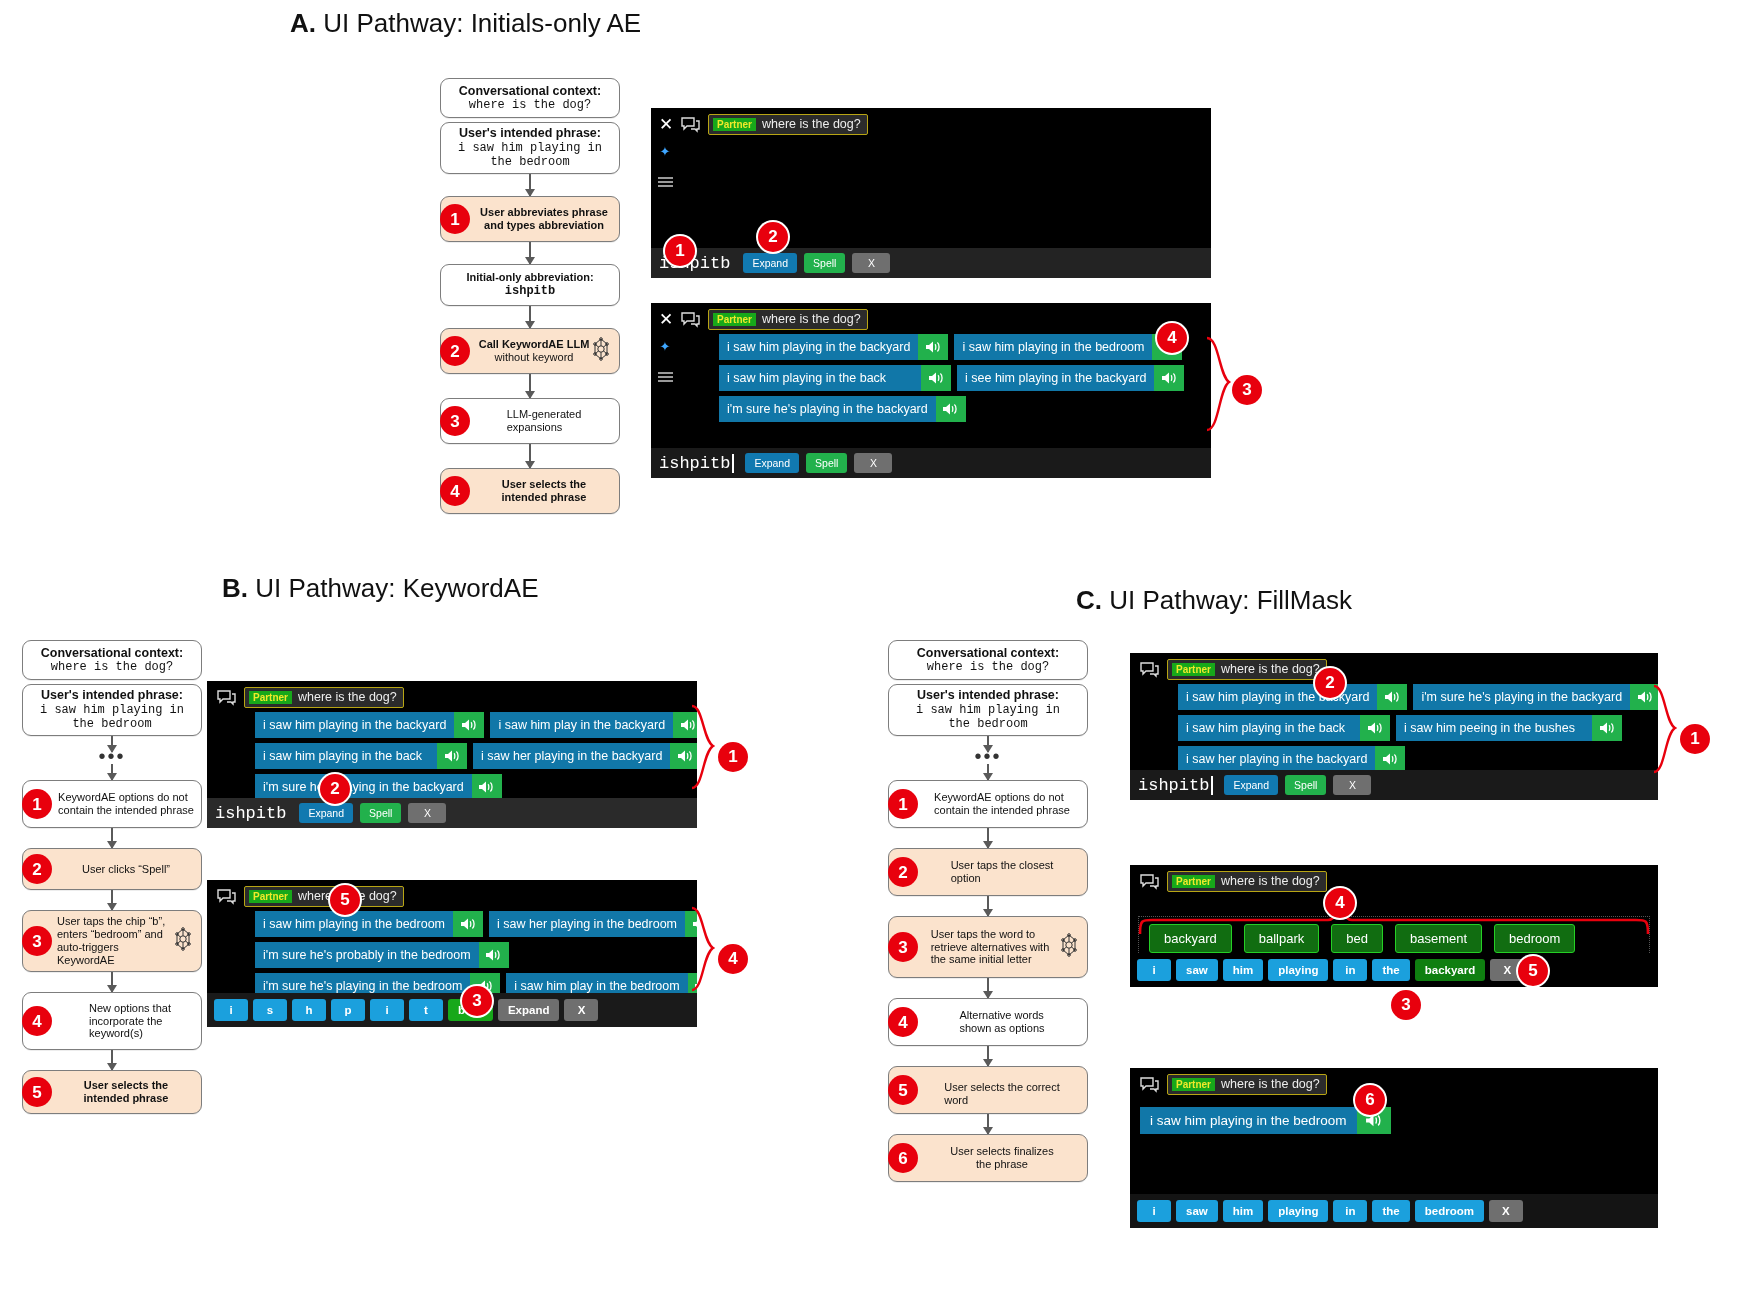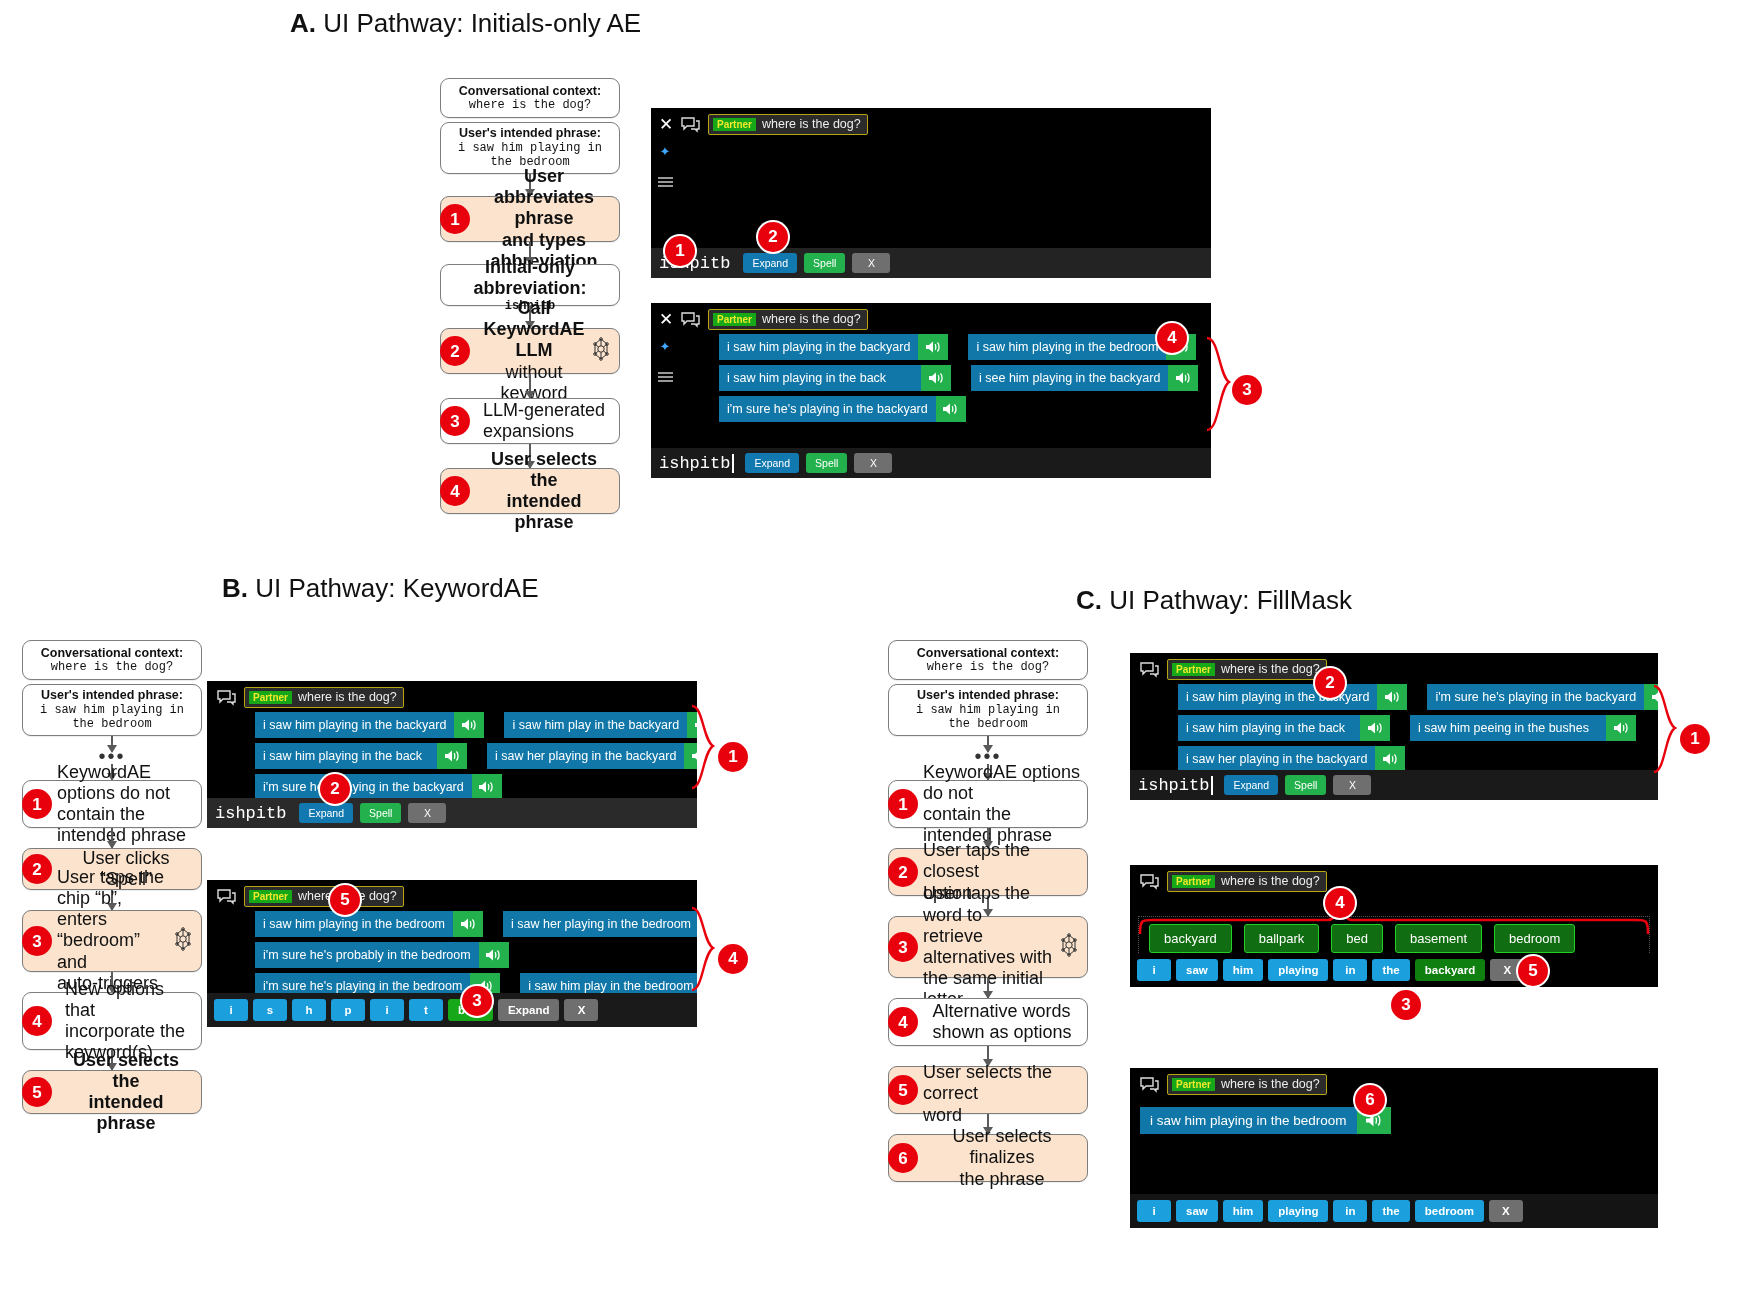--- a/index.html
+++ b/index.html
@@ -34,21 +34,21 @@
     align-items: center;
     justify-content: center;
     text-align: center;
     padding: 5px 6px;
     box-shadow: 0 1px 0 rgba(0,0,0,0.07);
   }
   .fbox.tan { background: #fbe3cd; }
   .fbox .ftext { line-height: 1.18; }
   .fbox .ftitle { font-weight: 700; font-size: 12.5px; display:block; }
   .fbox .fmono { font-family: "Liberation Mono", monospace; font-size: 12px; display:block; }
-  .fbox .fplain { font-size: 18px; display:block; }
+  .fbox .fplain { font-size: 11px; display:block; }
   .fbox .fplain.bold { font-weight: 700; }
 
   .badge {
     position: absolute;
     left: -1px;
     top: 50%;
     transform: translateY(-50%);
     width: 30px; height: 30px;
     border-radius: 50%;
     background: #e8000d;
@@ -115,21 +115,21 @@
   .dev-body { display:flex; }
   .rail {
     width: 28px; flex: 0 0 28px;
     display:flex; flex-direction:column; align-items:center;
     padding-top: 6px; gap: 16px;
   }
   .rail .sparkle { color:#3ea6ff; font-size: 13px; line-height:1; }
   .rail .hamb { display:block; }
 
   .options { flex: 1 1 auto; display: grid; gap: 5px 6px; padding: 0 4px 4px 0; }
-  .optrow { display:flex; gap: 20px; padding-left: 40px; }
+  .optrow { display:flex; gap: 6px; padding-left: 40px; }
   .opt {
     display: flex; align-items: stretch;
     min-height: 26px;
   }
   .opt .txt {
     background: #1177a8;
     color: #fff;
     font-size: 12.5px;
     padding: 4px 8px;
     display:flex; align-items:center;

